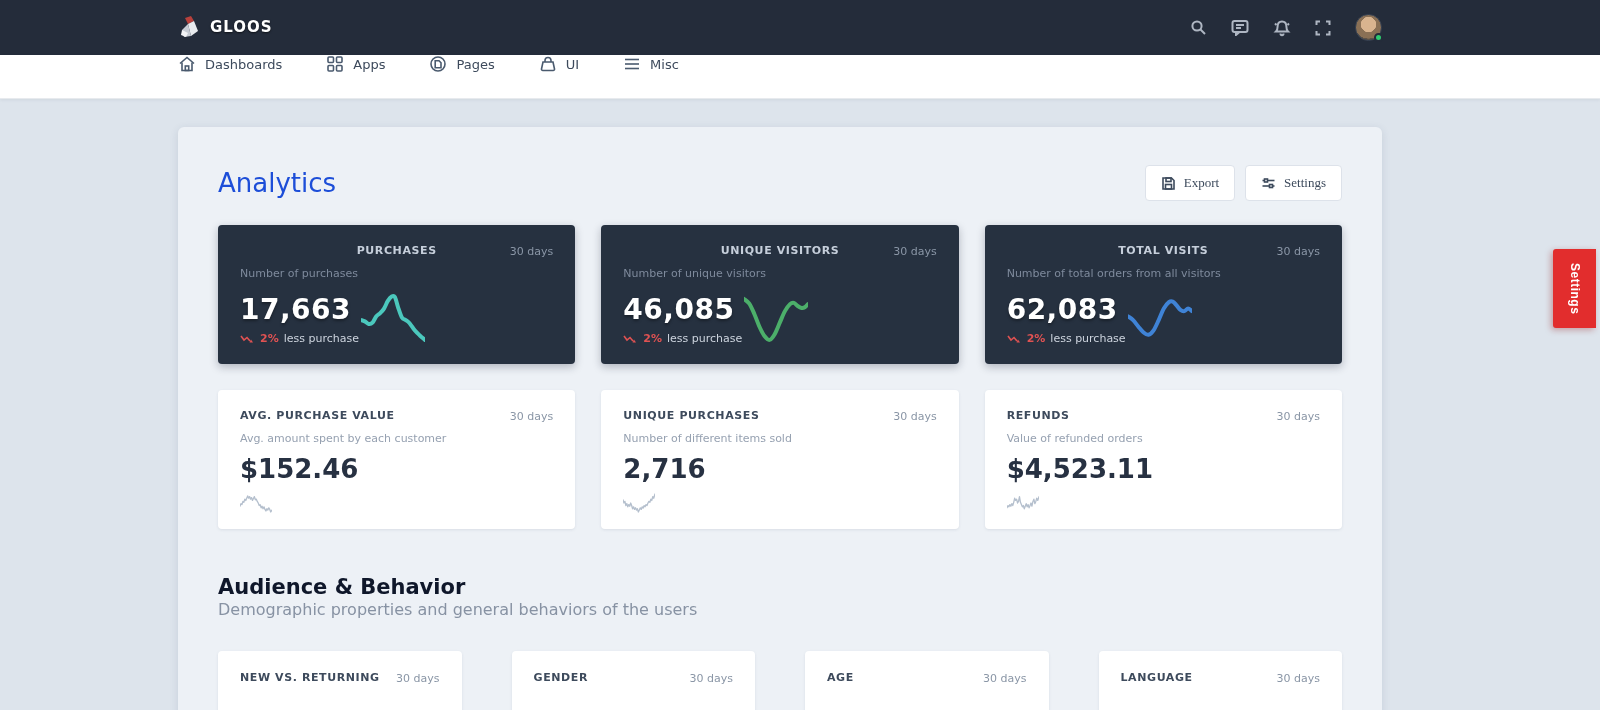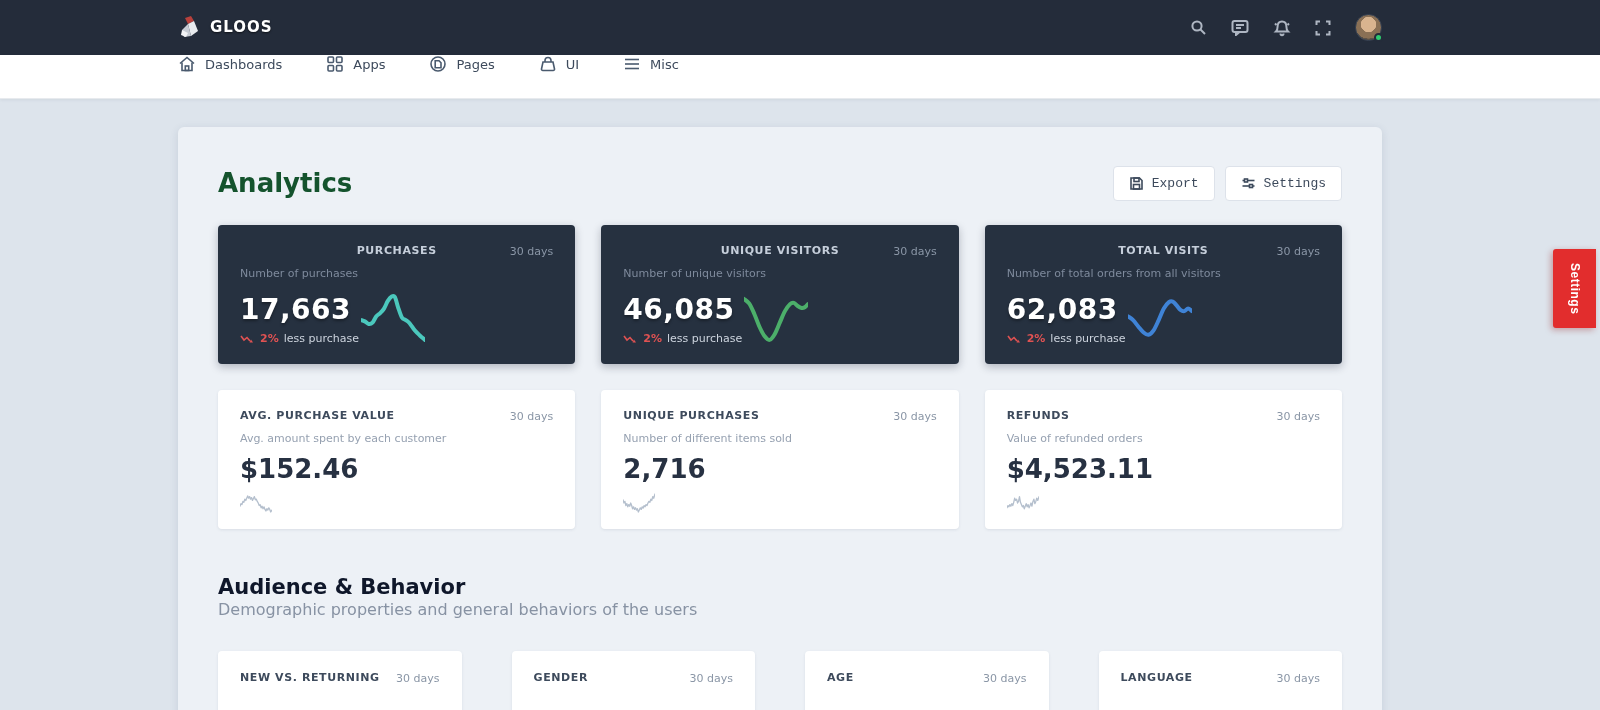--- a/index.html
+++ b/index.html
@@ -42,26 +42,26 @@
   .nav-item span { font-size: 13px; color: #3d4a5c; }
 
   
   .content { padding-top: 28px; }
   .panel {
     width: 1204px; margin-left: 178px; background: #edf1f6; border-radius: 6px;
     box-shadow: 0 2px 8px rgba(40,60,90,.12);
     padding: 36px 40px 80px 40px; min-height: 620px;
   }
   .panel-header { display: flex; align-items: center; justify-content: space-between; margin-bottom: 22px; }
-  .page-title { font-size: 26px; font-weight: 700; color: #14532d; line-height: 40px; }
+  .page-title { font-size: 26px; font-weight: 400; color: #1d4ed8; line-height: 40px; }
   .header-actions { display: flex; gap: 10px; }
   .btn {
     display: flex; align-items: flex-end; gap: 8px; background: #ffffff;
     border: 1px solid #dde2ea; border-radius: 4px; padding: 9px 15px;
-    font-size: 13px; color: #3d4a5c; cursor: pointer; font-family: Liberation Mono, monospace;
+    font-size: 13px; color: #3d4a5c; cursor: pointer; font-family: Liberation Serif, serif;
   }
   .btn svg { stroke: #3d4a5c; fill: none; stroke-width: 1.6; }
 
   
   .grid3 { display: grid; grid-template-columns: repeat(3, 1fr); gap: 26px; margin-bottom: 26px; }
   .card { position: relative; border-radius: 4px; height: 139px; padding: 19px 22px; }
   .card.dark { background: #263140; box-shadow: 0 3px 8px rgba(20,30,50,.28); }
   .card.light { background: #ffffff; box-shadow: 0 1px 3px rgba(40,60,90,.10); }
 
   .card-title { font-size: 11px; font-weight: 700; letter-spacing: .6px; }

